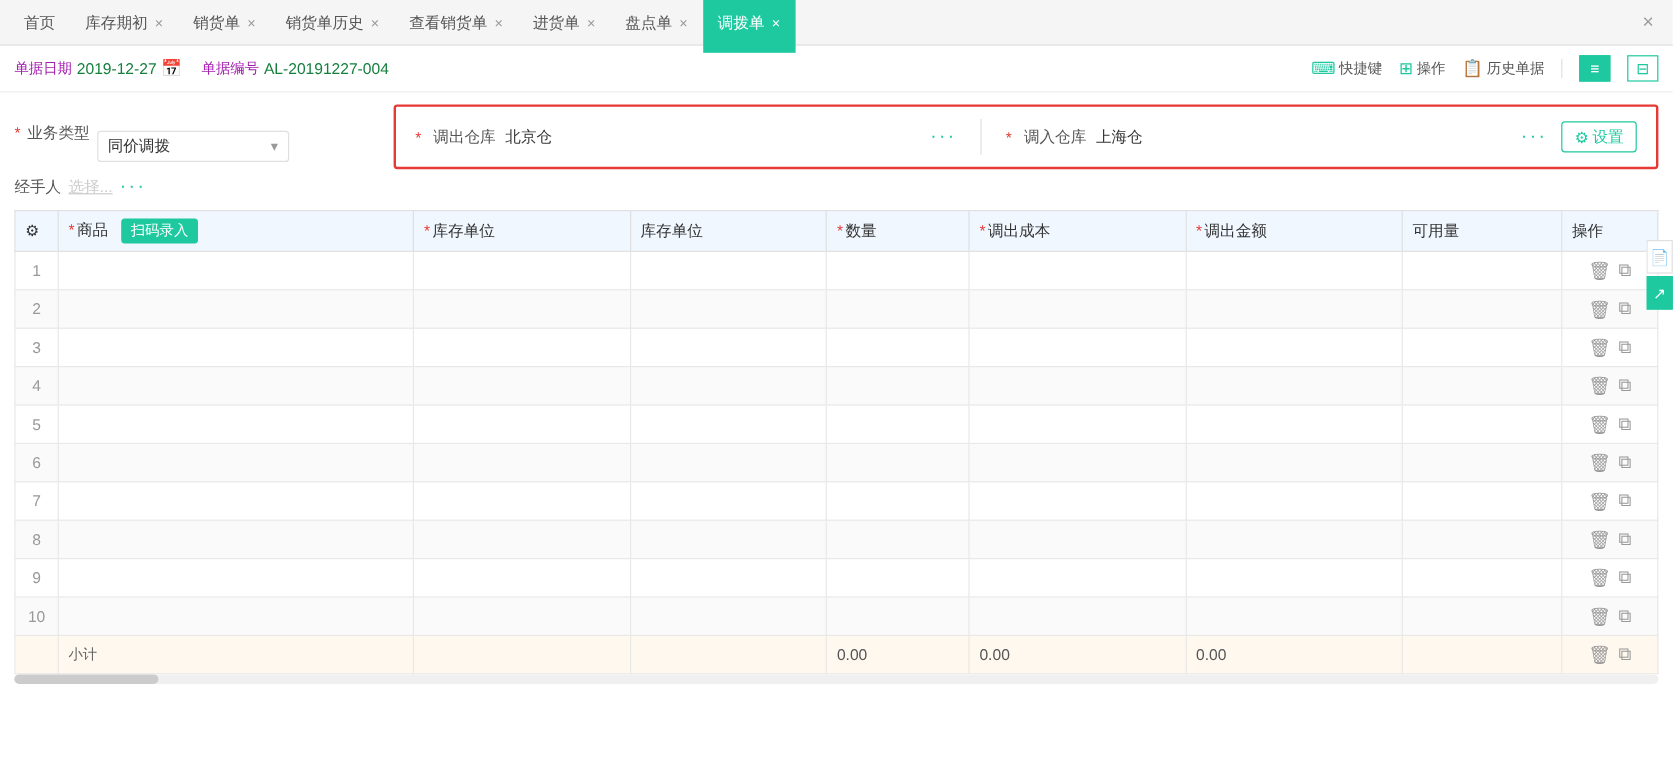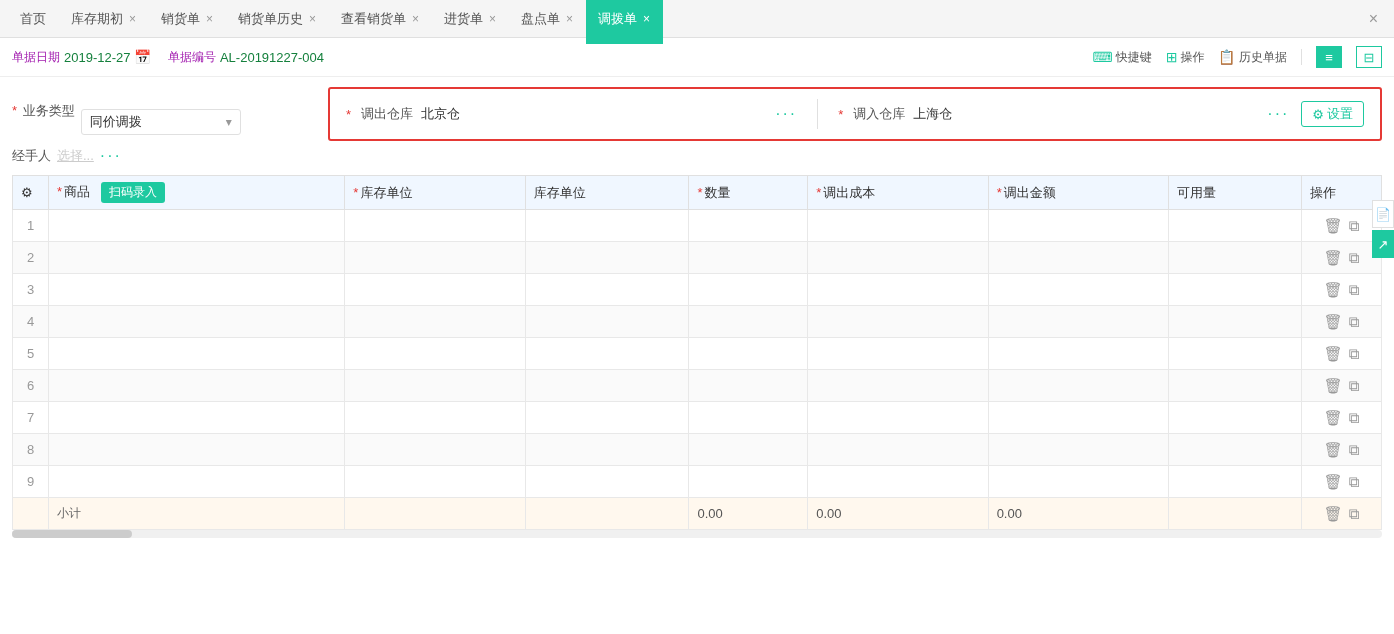--- a/index.html
+++ b/index.html
@@ -505,20 +505,36 @@
           <td></td>
           <td></td>
           <td></td>
           <td>
             <div class="action-cell">
               <span class="action-icon">🗑</span>
               <span class="action-icon">⧉</span>
             </div>
           </td>
         </tr>
+        <tr>
+          <td class="row-num">10</td>
+          <td></td>
+          <td></td>
+          <td></td>
+          <td></td>
+          <td></td>
+          <td></td>
+          <td></td>
+          <td>
+            <div class="action-cell">
+              <span class="action-icon">🗑</span>
+              <span class="action-icon">⧉</span>
+            </div>
+          </td>
+        </tr>
         <tr style="background: rgb(255, 248, 238);">
           <td class="row-num"></td>
           <td class="subtotal-label">小计</td>
           <td></td>
           <td></td>
           <td>0.00</td>
           <td>0.00</td>
           <td>0.00</td>
           <td></td>
           <td>

